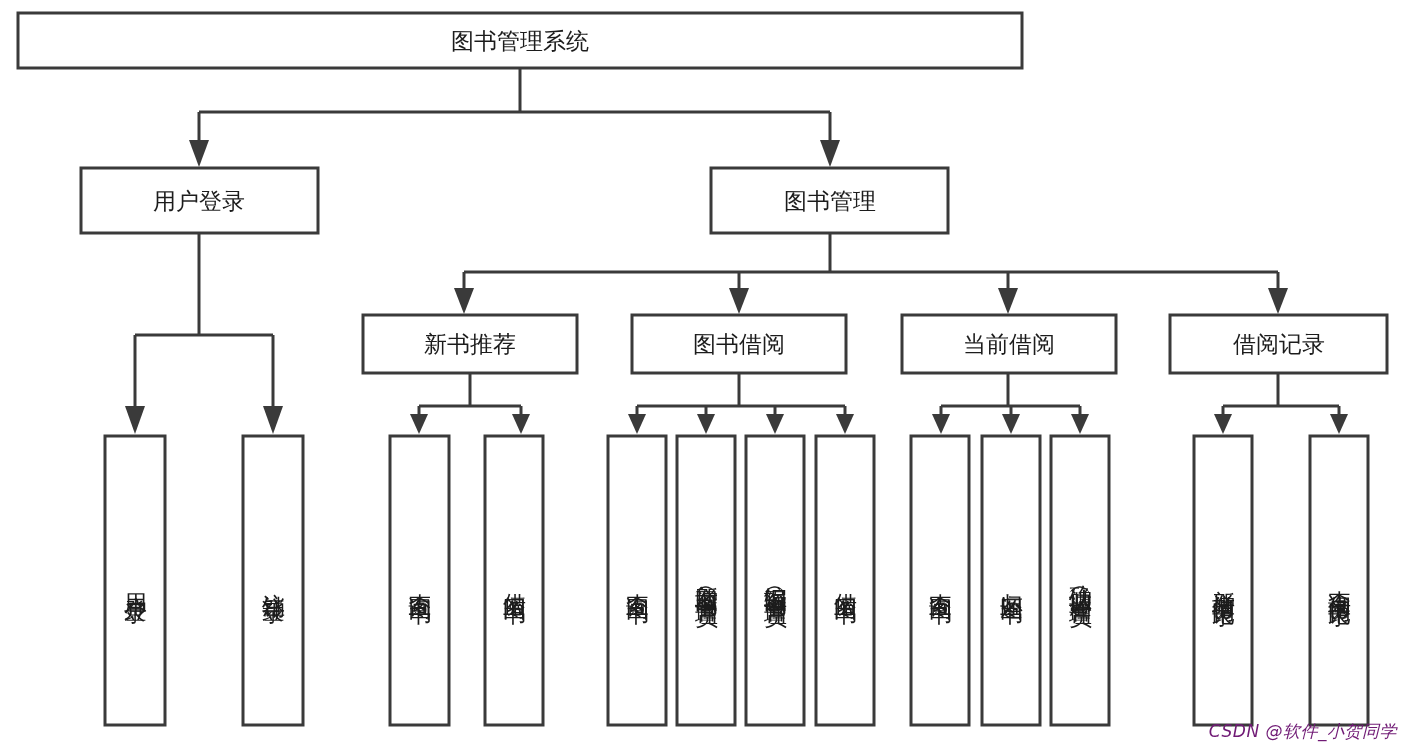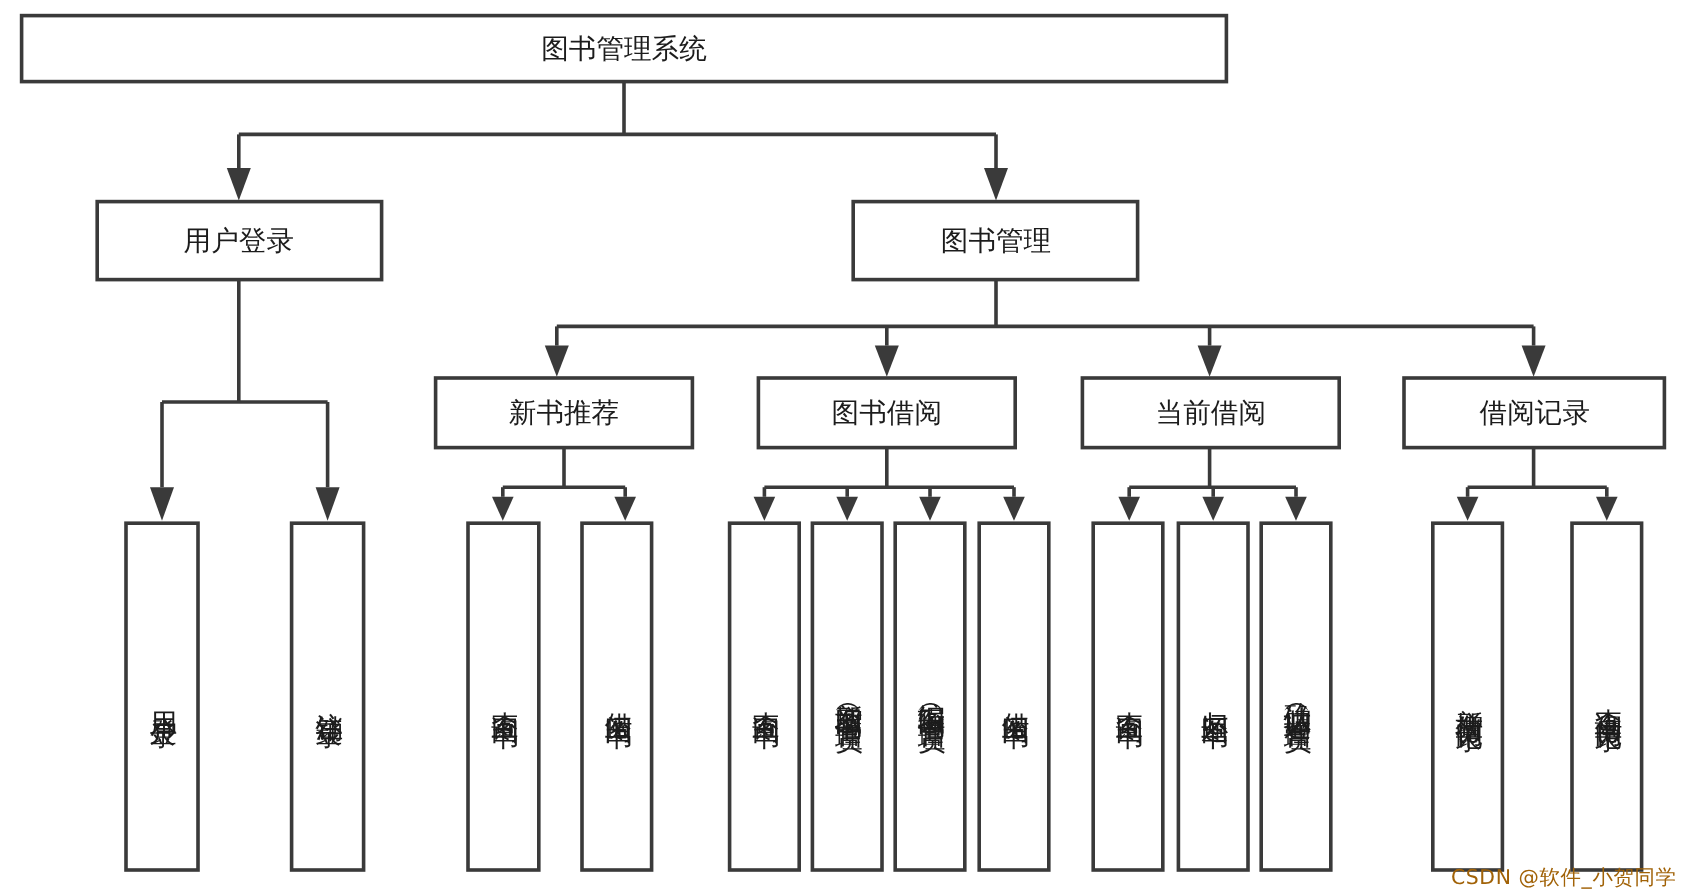--- a/index.html
+++ b/index.html
@@ -63,23 +63,24 @@
     text-align: center;
     pointer-events: none;
     user-select: none;
   }
   .watermark {
     position: absolute;
     right: 8px;
     bottom: 4px;
     font-family: "DejaVu Sans", "Liberation Sans", sans-serif;
     font-size: 17px;
-    color: #a16207;
+    color: #701a75;
     letter-spacing: 0.5px;
     white-space: nowrap;
+    font-style: italic;
   }
 </style>
 </head>
 <body>
 
 <div id="diagram-root">
 
   <svg class="canvas" viewBox="0 0 1405 747" xmlns="http://www.w3.org/2000/svg">
 
     <g>

